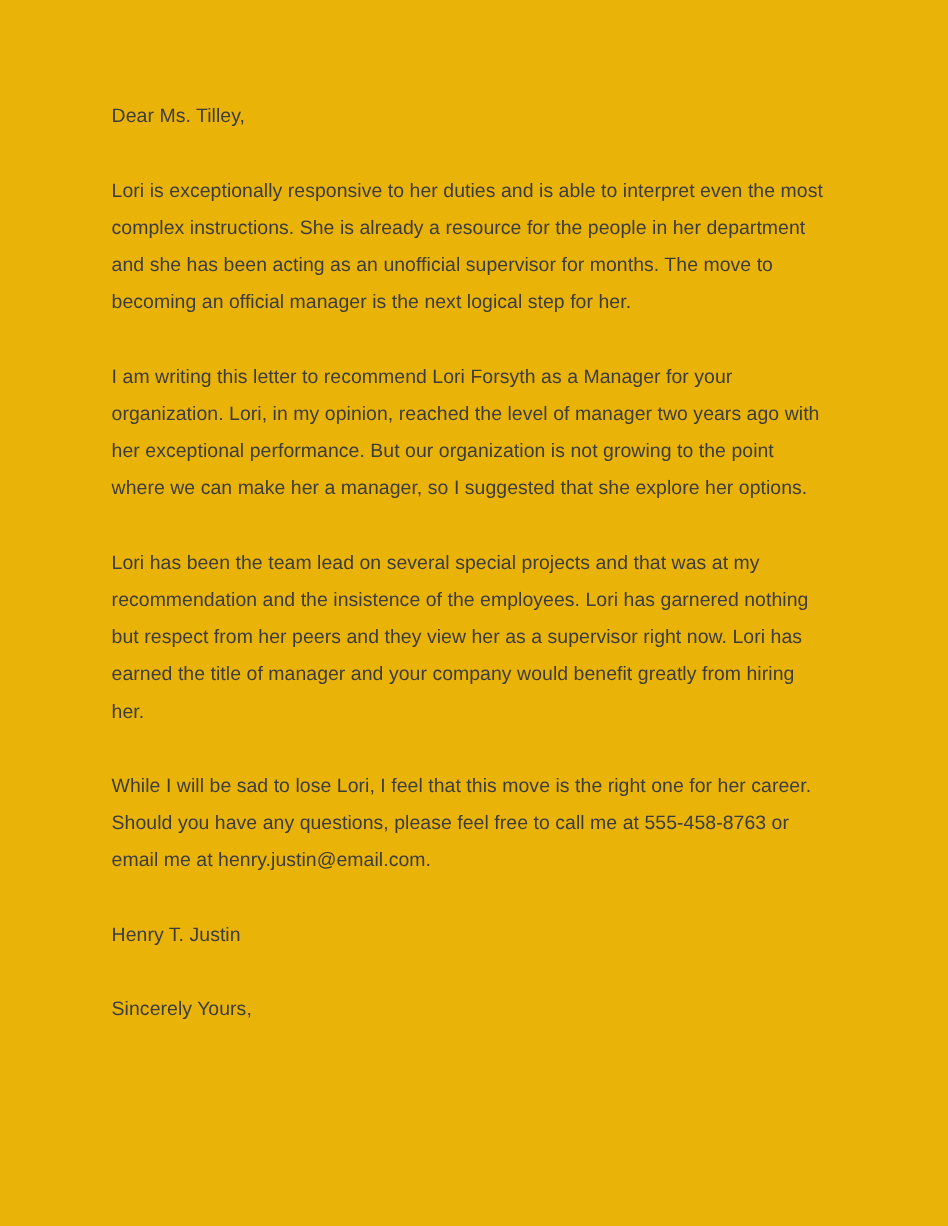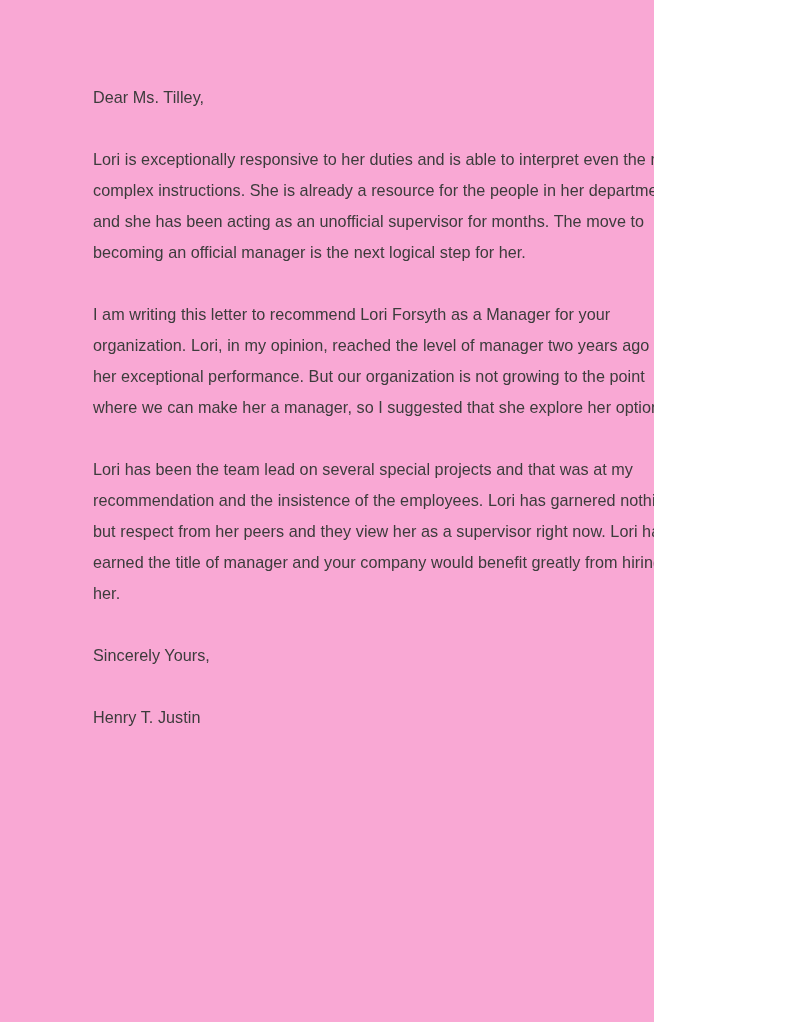--- a/index.html
+++ b/index.html
@@ -3,23 +3,23 @@
 <meta charset="utf-8">
 <title>Recommendation Letter</title>
 <style>
   html, body {
     margin: 0;
     padding: 0;
     background: #ffffff;
   }
   .page {
     position: relative;
-    width: 654px;
+    width: 790px;
     height: 1022px;
-    background: #f9a8d4;
+    background: #eab308;
     overflow: hidden;
     box-sizing: border-box;
   }
   .letter-body {
     position: absolute;
     left: 93px;
     top: 82px;
     width: 597px;
     font-family: "Liberation Sans", sans-serif;
     font-size: 16.2px;
@@ -49,19 +49,20 @@
   <div class="letter-body">
 
     <p class="para salutation">Dear Ms. Tilley,</p>
 
     <p class="para">Lori is exceptionally responsive to her duties and is able to interpret even the most complex instructions. She is already a resource for the people in her department and she has been acting as an unofficial supervisor for months. The move to becoming an official manager is the next logical step for her.</p>
 
     <p class="para">I am writing this letter to recommend Lori Forsyth as a Manager for your organization. Lori, in my opinion, reached the level of manager two years ago with her exceptional performance. But our organization is not growing to the point where we can make her a manager, so I suggested that she explore her options.</p>
 
     <p class="para">Lori has been the team lead on several special projects and that was at my recommendation and the insistence of the employees. Lori has garnered nothing but respect from her peers and they view her as a supervisor right now. Lori has earned the title of manager and your company would benefit greatly from hiring her.</p>
 
+    <p class="para">While I will be sad to lose Lori, I feel that this move is the right one for her career. Should you have any questions, please feel free to call me at 555-458-8763 or email me at henry.justin@email.com.</p>
+
+    <p class="para signature">Henry T. Justin</p>
 
     <p class="para closing">Sincerely Yours,</p>
-
-    <p class="para signature">Henry T. Justin</p>
 
   </div>
 </div>
 
 </body></html>

